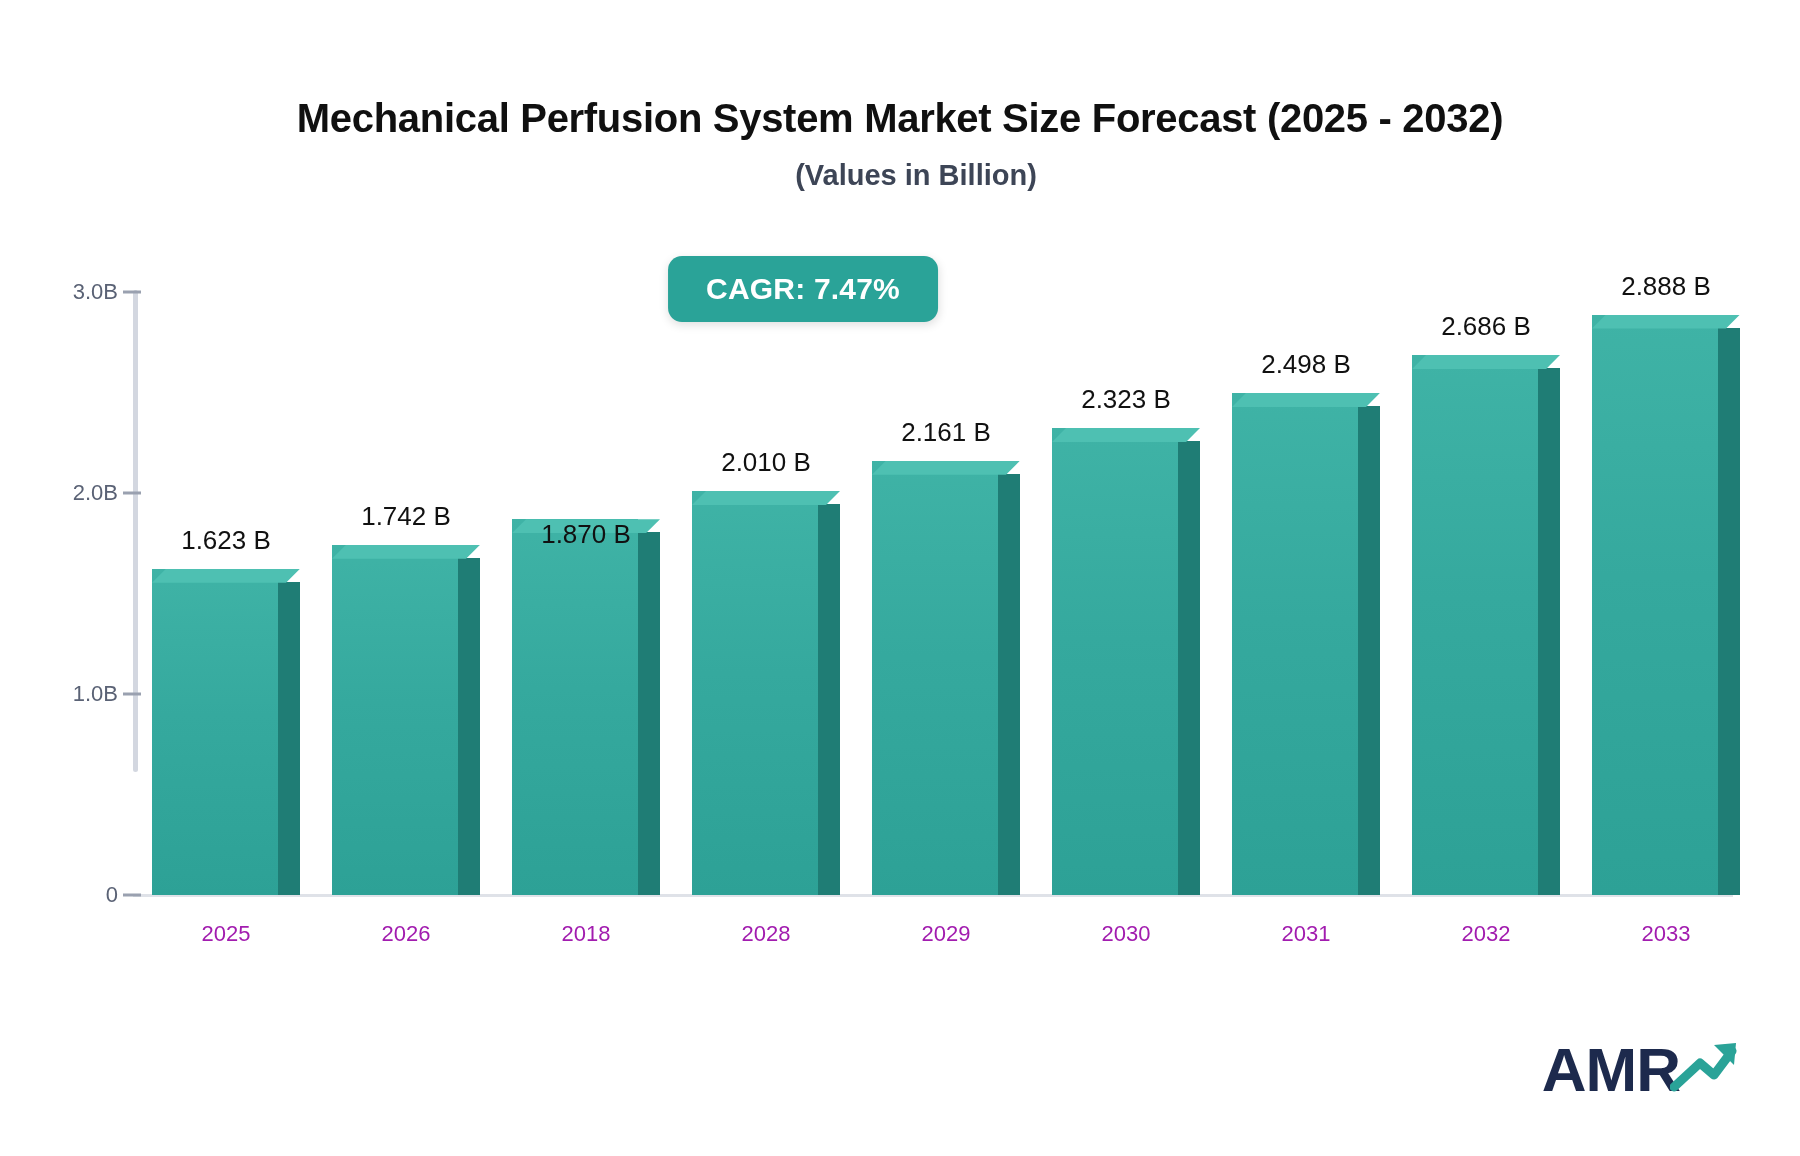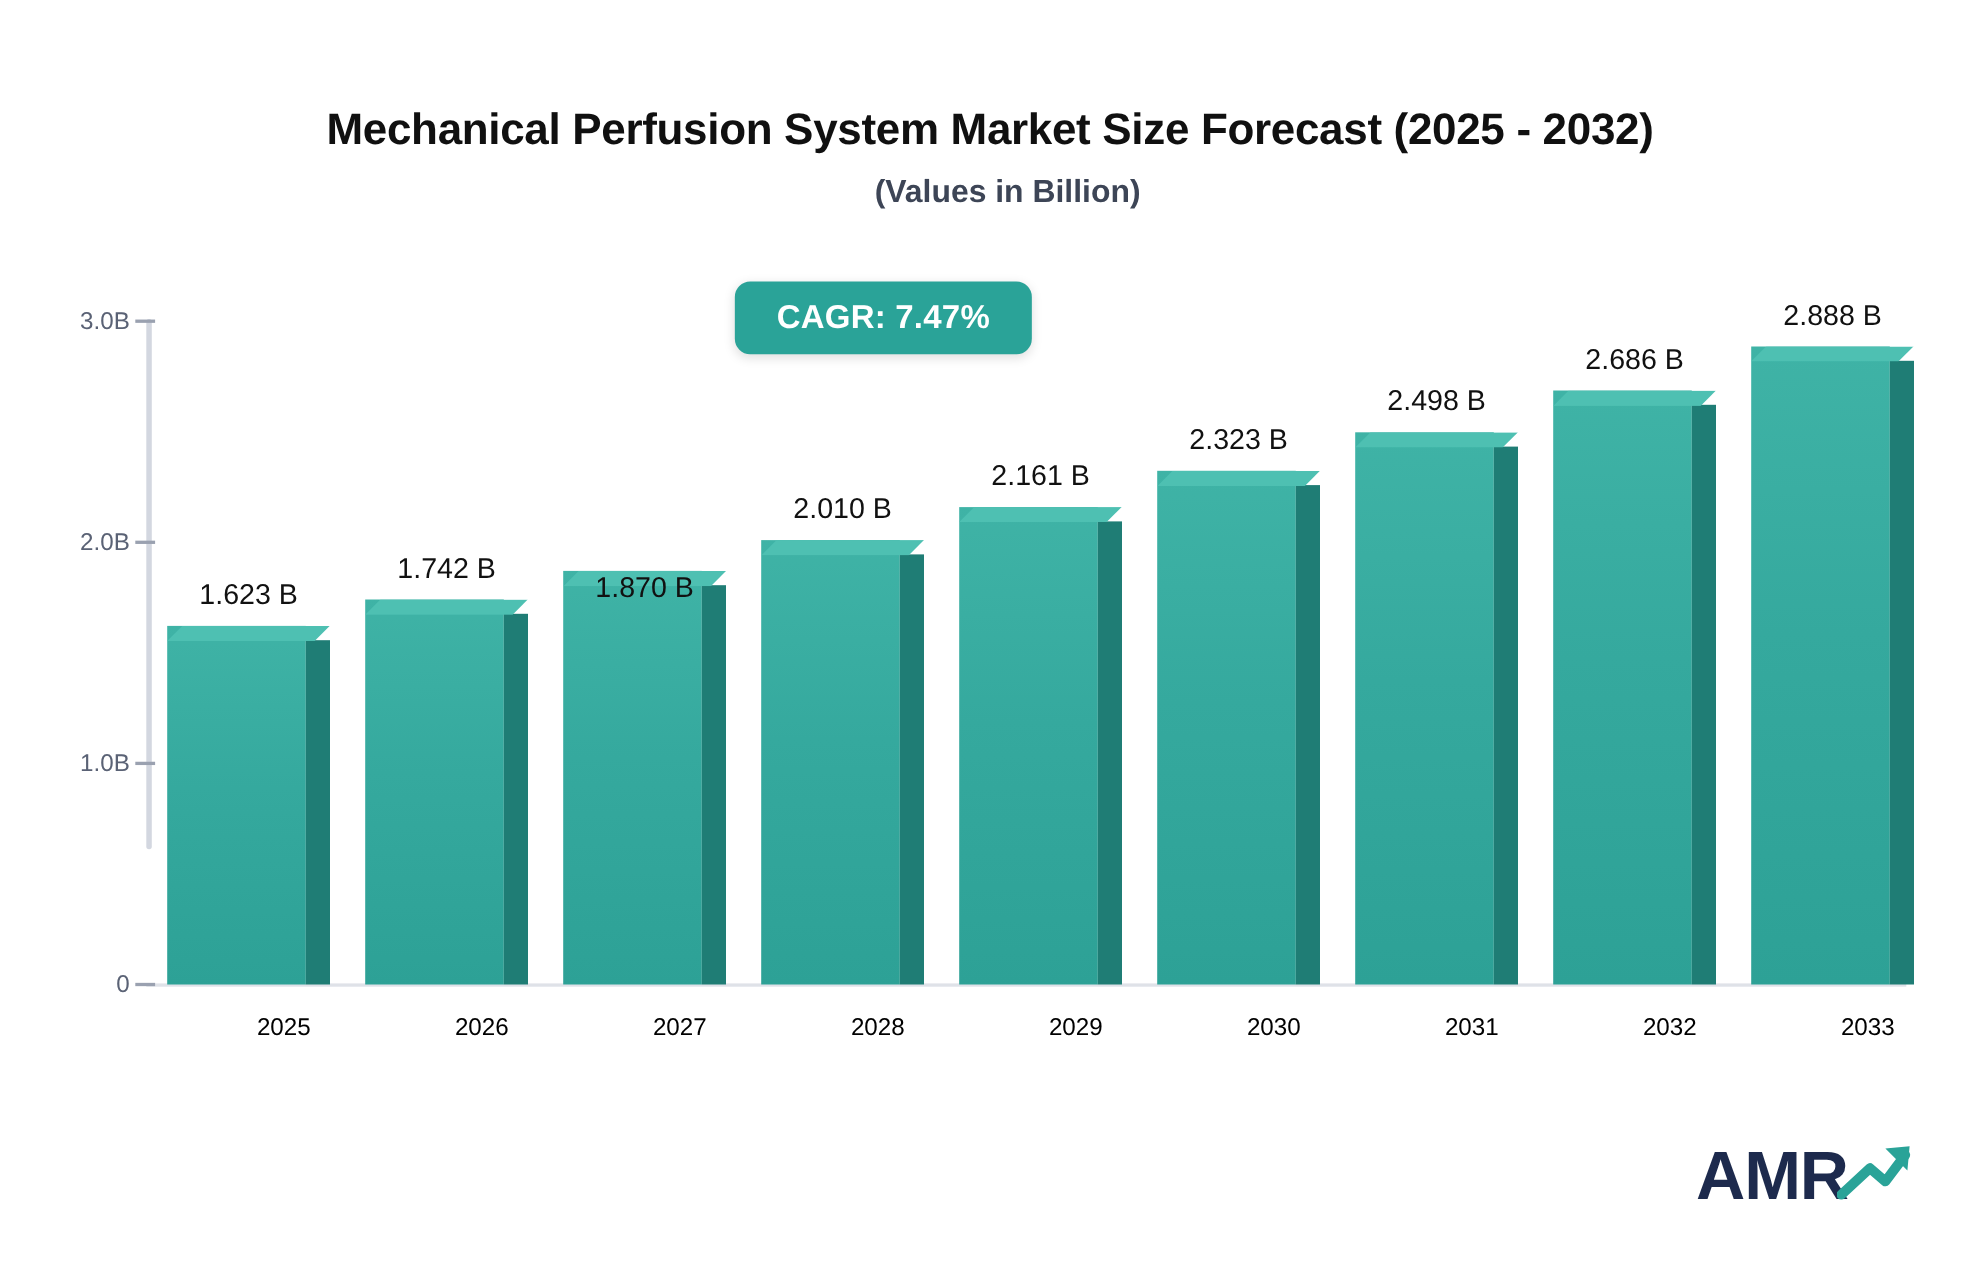--- a/index.html
+++ b/index.html
@@ -121,23 +121,22 @@
     transform:translateX(-50%);
     font-size:26px;
     color:#111111;
     white-space:nowrap;
   }
   .x-label {
     position:absolute;
     left:74px;
     transform:translateX(-50%);
     font-size:22px;
-    color:#000000;
+    color:#a21caf;
     white-space:nowrap;
-    margin-left:32px;
   }
 
   
   #amr-logo {
     position:absolute;
     right:60px; bottom:55px;
     display:flex;
     align-items:flex-end;
   }
   #amr-text {
@@ -191,21 +190,21 @@
         <div class="bar-label" style="top: -44px;">1.742 B</div>
         <div class="x-label" style="top: 376.142px;">2026</div>
       </div>
       <div class="bar-group" style="left: 512px; width: 148px; height: 375.87px; top: 519.13px; bottom: auto;">
         <div class="bar-front" style="height: 375.87px;"></div>
         <div class="bar-side" style="height: 362.87px;"></div>
         <div class="bar-top" style="top: 0px;">
           <div class="bar-top-poly"></div>
         </div>
         <div class="bar-label" style="top: -44px; margin-top: 44px;">1.870 B</div>
-        <div class="x-label" style="top: 401.87px;">2027</div>
+        <div class="x-label" style="top: 401.87px;">2018</div>
       </div>
       <div class="bar-group" style="left: 692px; width: 148px; height: 404.01px; top: 490.99px; bottom: auto;">
         <div class="bar-front" style="height: 404.01px;"></div>
         <div class="bar-side" style="height: 391.01px;"></div>
         <div class="bar-top" style="top: 0px;">
           <div class="bar-top-poly"></div>
         </div>
         <div class="bar-label" style="top: -44px;">2.010 B</div>
         <div class="x-label" style="top: 430.01px;">2028</div>
       </div>

